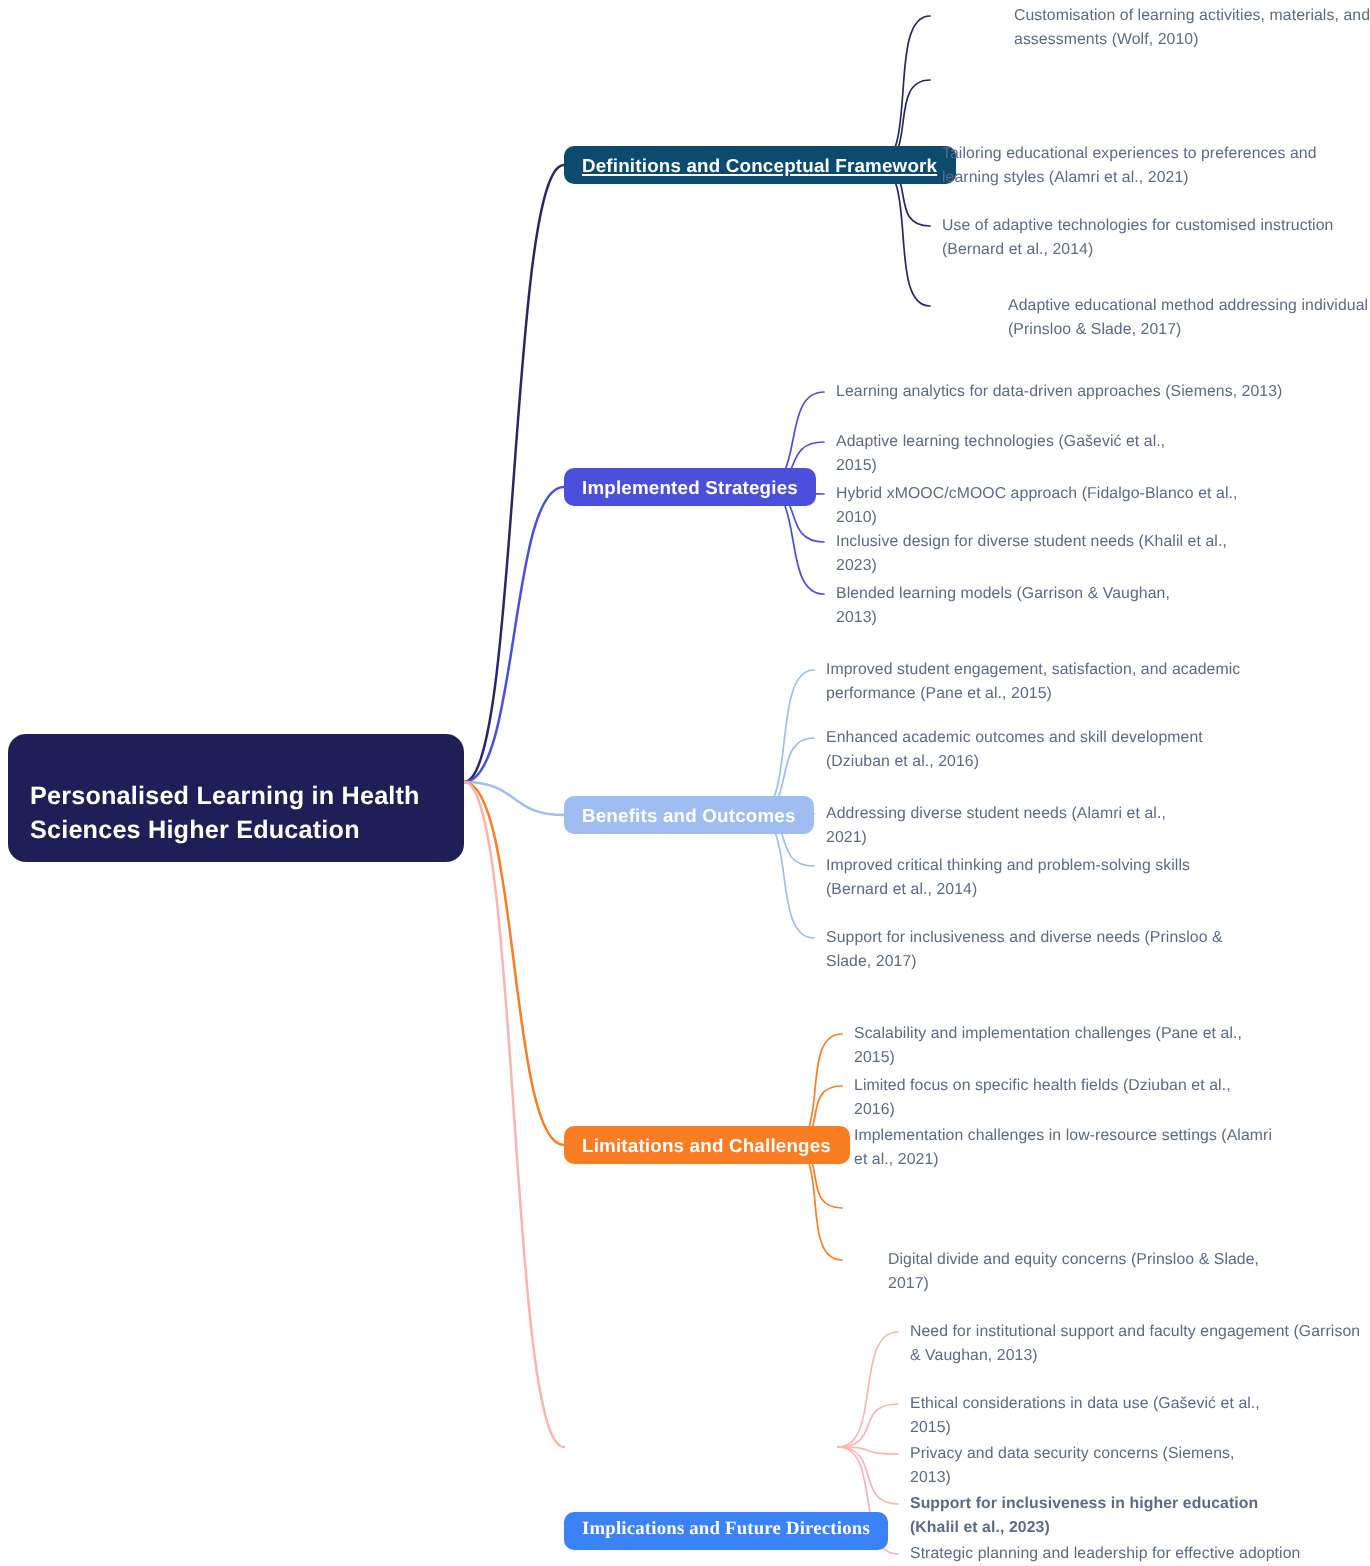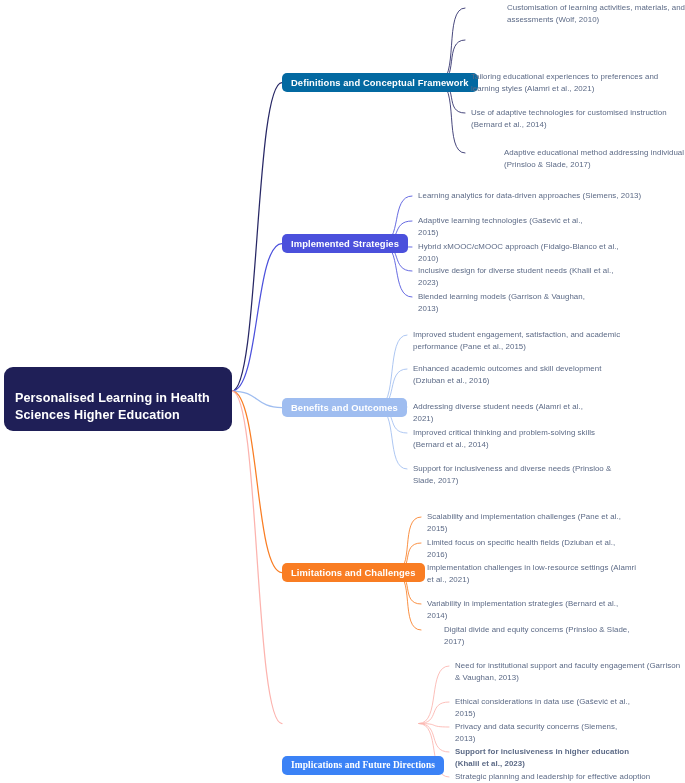--- a/index.html
+++ b/index.html
@@ -98,42 +98,41 @@
       <path d="M 394 572.5 C 416 572.5, 399 604, 421 604" fill="none" stroke="#f97d23" stroke-width="0.85" stroke-linecap="round"></path>
       <path d="M 394 572.5 C 416 572.5, 399 630, 421 630" fill="none" stroke="#f97d23" stroke-width="0.85" stroke-linecap="round"></path>
       <path d="M 232 391 C 259.5 391, 254.5 723.5, 282 723.5" fill="none" stroke="#fcb3ae" stroke-width="1.25" stroke-linecap="round"></path>
       <path d="M 419 723.5 C 441 723.5, 427 666, 449 666" fill="none" stroke="#fcb3ae" stroke-width="0.85" stroke-linecap="round"></path>
       <path d="M 419 723.5 C 441 723.5, 427 702, 449 702" fill="none" stroke="#fcb3ae" stroke-width="0.85" stroke-linecap="round"></path>
       <path d="M 419 723.5 C 441 723.5, 427 727, 449 727" fill="none" stroke="#fcb3ae" stroke-width="0.85" stroke-linecap="round"></path>
       <path d="M 419 723.5 C 441 723.5, 427 752, 449 752" fill="none" stroke="#fcb3ae" stroke-width="0.85" stroke-linecap="round"></path>
       <path d="M 419 723.5 C 441 723.5, 427 777, 449 777" fill="none" stroke="#fcb3ae" stroke-width="0.85" stroke-linecap="round"></path>
     </svg>
 <div class="node root-node" style="background: rgb(31, 31, 87); color: rgb(255, 255, 255);">Personalised Learning in Health Sciences Higher Education</div>
-    <div class="node branch-node" style="left: 282px; top: 73px; background: #0369a1; color: rgb(255, 255, 255);">Definitions and Conceptual Framework</div>
+    <div class="node branch-node" style="left: 282px; top: 73px; background: #0c4a6e; color: rgb(255, 255, 255); text-decoration: underline;">Definitions and Conceptual Framework</div>
     <div class="leaf" style="left: 471px; top: 2px; width: 212px; color: rgb(92, 106, 134); margin-left: 36px;">Customisation of learning activities, materials, and assessments (Wolf, 2010)</div>
     <div class="leaf" style="left: 471px; top: 71px; width: 206px; color: rgb(92, 106, 134);">Tailoring educational experiences to preferences and learning styles (Alamri et al., 2021)</div>
     <div class="leaf" style="left: 471px; top: 107px; width: 214px; color: rgb(92, 106, 134);">Use of adaptive technologies for customised instruction (Bernard et al., 2014)</div>
     <div class="leaf" style="left: 464px; top: 147px; width: 208px; color: rgb(92, 106, 134); margin-left: 40px;">Adaptive educational method addressing individual needs (Prinsloo &amp; Slade, 2017)</div>
     <div class="node branch-node" style="left: 282px; top: 234px; background: rgb(75, 80, 220); color: rgb(255, 255, 255);">Implemented Strategies</div>
     <div class="leaf" style="left: 418px; top: 190px; width: 224px; color: rgb(92, 106, 134);">Learning analytics for data-driven approaches (Siemens, 2013)</div>
     <div class="leaf" style="left: 418px; top: 215px; width: 186px; color: rgb(92, 106, 134);">Adaptive learning technologies (Gašević et al., 2015)</div>
     <div class="leaf" style="left: 418px; top: 241px; width: 206px; color: rgb(92, 106, 134);">Hybrid xMOOC/cMOOC approach (Fidalgo-Blanco et al., 2010)</div>
     <div class="leaf" style="left: 418px; top: 265px; width: 196px; color: rgb(92, 106, 134);">Inclusive design for diverse student needs (Khalil et al., 2023)</div>
     <div class="leaf" style="left: 418px; top: 291px; width: 186px; color: rgb(92, 106, 134);">Blended learning models (Garrison &amp; Vaughan, 2013)</div>
     <div class="node branch-node" style="left: 282px; top: 398px; background: rgb(159, 189, 240); color: rgb(255, 255, 255);">Benefits and Outcomes</div>
     <div class="leaf" style="left: 413px; top: 329px; width: 216px; color: rgb(92, 106, 134);">Improved student engagement, satisfaction, and academic performance (Pane et al., 2015)</div>
     <div class="leaf" style="left: 413px; top: 363px; width: 216px; color: rgb(92, 106, 134);">Enhanced academic outcomes and skill development (Dziuban et al., 2016)</div>
     <div class="leaf" style="left: 413px; top: 401px; width: 178px; color: rgb(92, 106, 134);">Addressing diverse student needs (Alamri et al., 2021)</div>
     <div class="leaf" style="left: 413px; top: 427px; width: 214px; color: rgb(92, 106, 134);">Improved critical thinking and problem-solving skills (Bernard et al., 2014)</div>
     <div class="leaf" style="left: 413px; top: 463px; width: 214px; color: rgb(92, 106, 134);">Support for inclusiveness and diverse needs (Prinsloo &amp; Slade, 2017)</div>
     <div class="node branch-node" style="left: 282px; top: 563px; background: rgb(249, 125, 35); color: rgb(255, 255, 255);">Limitations and Challenges</div>
     <div class="leaf" style="left: 427px; top: 511px; width: 200px; color: rgb(92, 106, 134);">Scalability and implementation challenges (Pane et al., 2015)</div>
     <div class="leaf" style="left: 427px; top: 537px; width: 196px; color: rgb(92, 106, 134);">Limited focus on specific health fields (Dziuban et al., 2016)</div>
     <div class="leaf" style="left: 427px; top: 562px; width: 216px; color: rgb(92, 106, 134);">Implementation challenges in low-resource settings (Alamri et al., 2021)</div>
-    <div class="leaf" style="left: 427px; top: 598px; width: 196px; color: rgb(92, 106, 134);">Variability in implementation strategies (Bernard et al., 2014)</div>
     <div class="leaf" style="left: 444px; top: 624px; width: 192px; color: rgb(92, 106, 134);">Digital divide and equity concerns (Prinsloo &amp; Slade, 2017)</div>
     <div class="node branch-node" style="left: 282px; top: 756px; background: #3b82f6; color: rgb(255, 255, 255); font-family: Liberation Serif, serif;">Implications and Future Directions</div>
     <div class="leaf" style="left: 455px; top: 660px; width: 228px; color: rgb(92, 106, 134);">Need for institutional support and faculty engagement (Garrison &amp; Vaughan, 2013)</div>
     <div class="leaf" style="left: 455px; top: 696px; width: 178px; color: rgb(92, 106, 134);">Ethical considerations in data use (Gašević et al., 2015)</div>
     <div class="leaf" style="left: 455px; top: 721px; width: 170px; color: rgb(92, 106, 134);">Privacy and data security concerns (Siemens, 2013)</div>
     <div class="leaf" style="left: 455px; top: 746px; width: 190px; color: rgb(92, 106, 134); font-weight: bold;">Support for inclusiveness in higher education (Khalil et al., 2023)</div>
     <div class="leaf" style="left: 455px; top: 771px; width: 214px; color: rgb(92, 106, 134);">Strategic planning and leadership for effective adoption</div>
   </div>
 
 </body></html>

